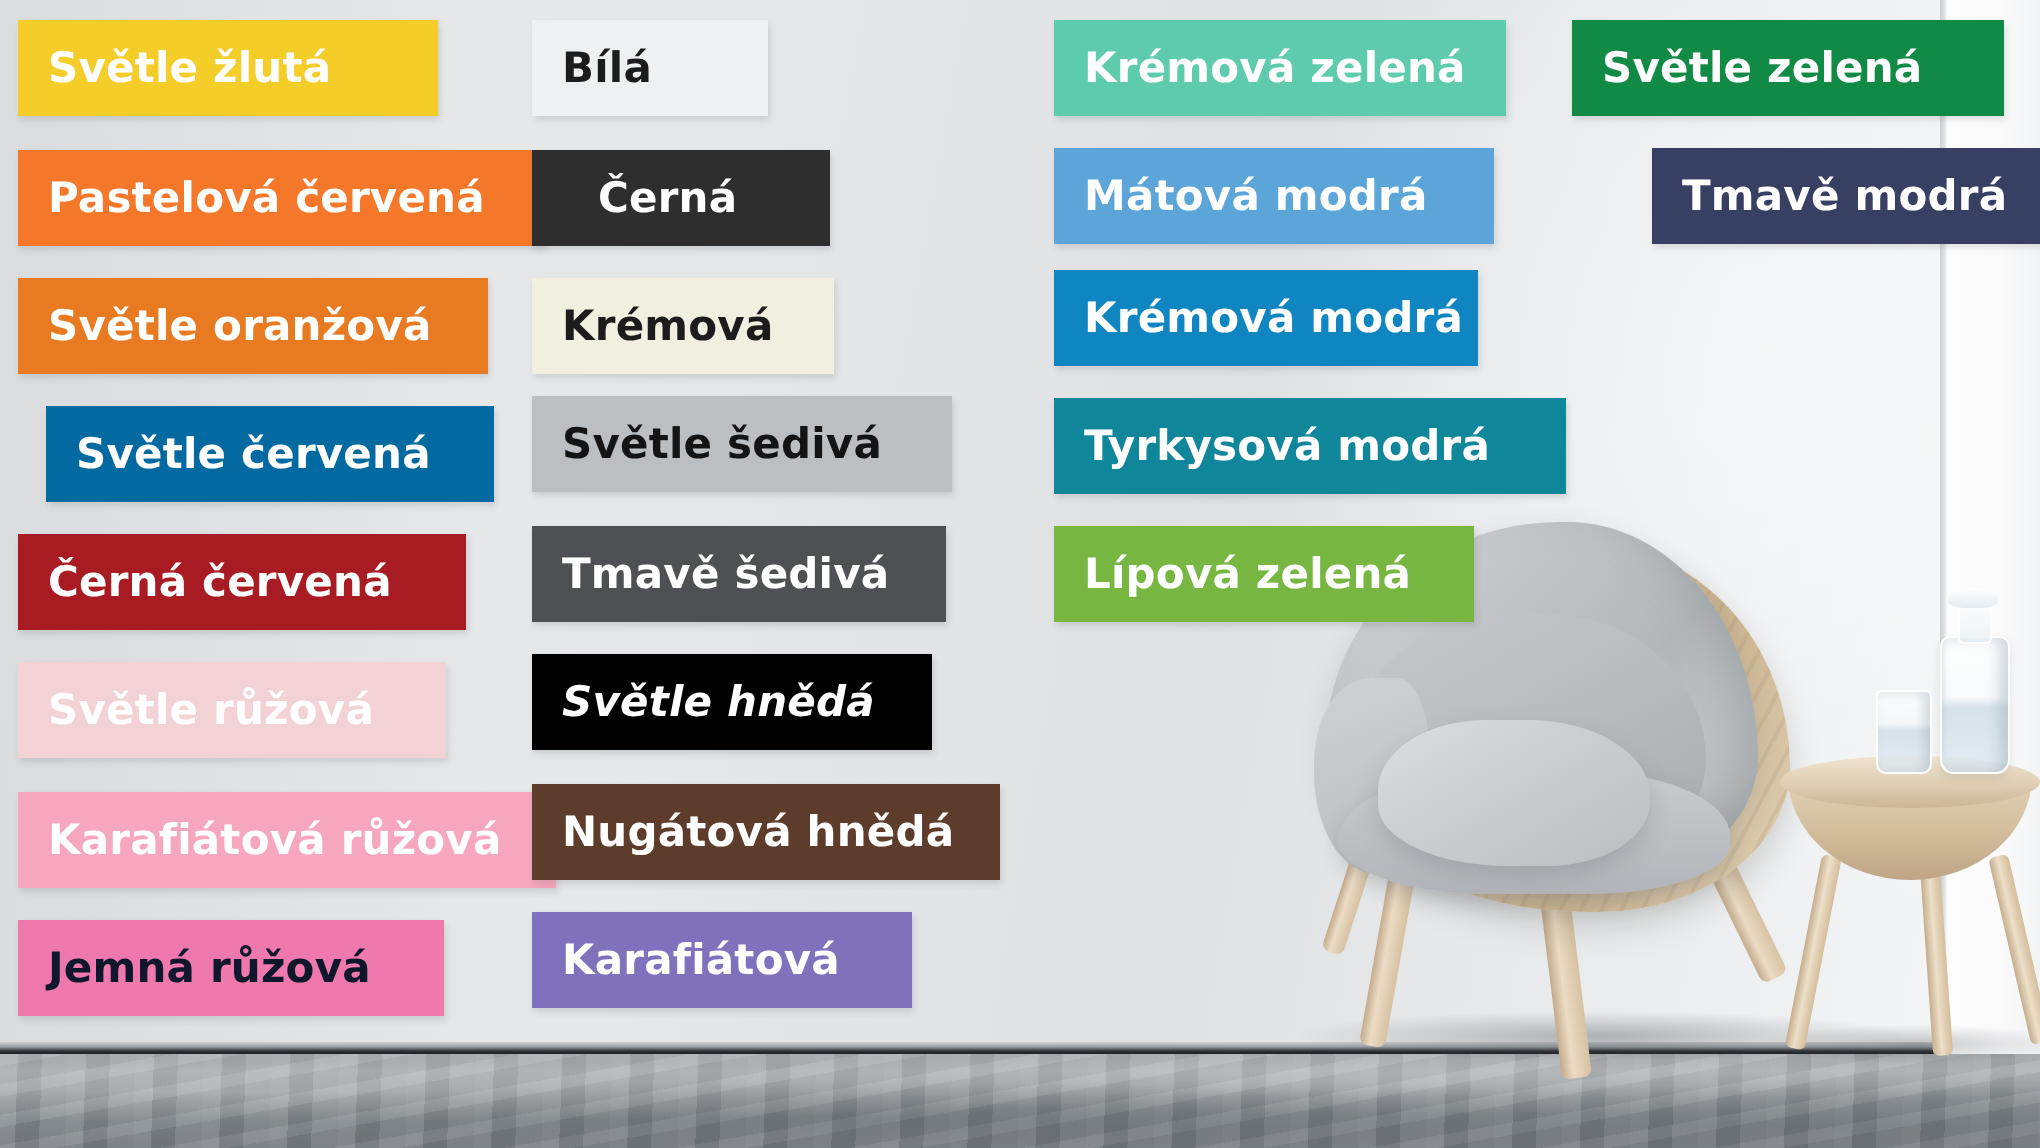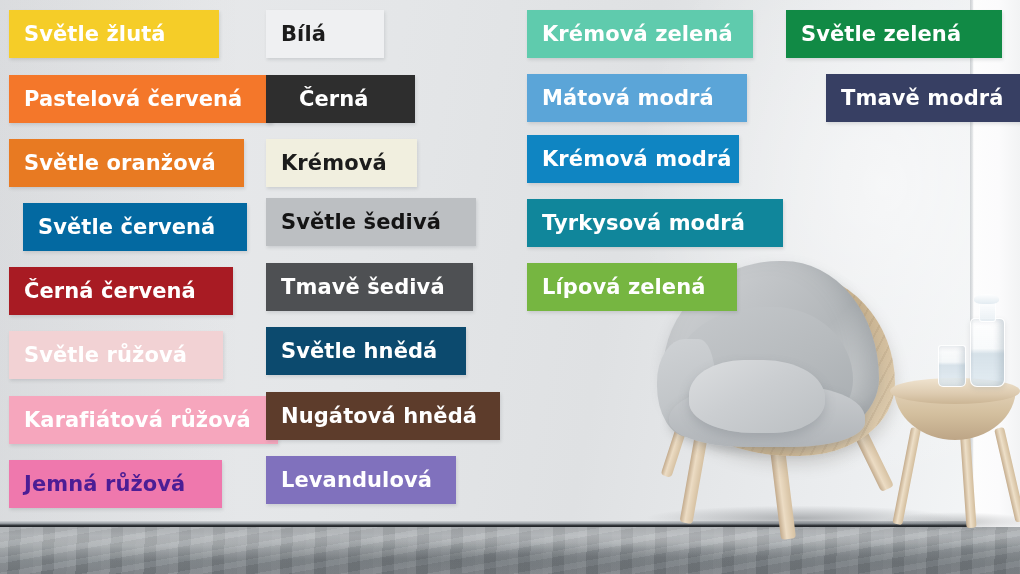--- a/index.html
+++ b/index.html
@@ -166,29 +166,29 @@
   <div class="carafe-stop"></div>
 
   <div id="labels">
       <div class="label" style="left: 9px; top: 10px; width: 180px; background: rgb(245, 205, 40); color: rgb(255, 255, 255);">Světle žlutá</div>
       <div class="label" style="left: 9px; top: 75px; width: 233px; background: rgb(244, 119, 42); color: rgb(255, 255, 255);">Pastelová červená</div>
       <div class="label" style="left: 9px; top: 139px; width: 205px; background: rgb(232, 122, 34); color: rgb(255, 255, 255);">Světle oranžová</div>
       <div class="label" style="left: 23px; top: 203px; width: 194px; background: #0369a1; color: rgb(255, 255, 255);">Světle červená</div>
       <div class="label" style="left: 9px; top: 267px; width: 194px; background: rgb(168, 27, 35); color: rgb(255, 255, 255);">Černá červená</div>
       <div class="label" style="left: 9px; top: 331px; width: 184px; background: rgb(242, 210, 212); color: rgb(255, 255, 255); text-align: center;">Světle růžová</div>
       <div class="label" style="left: 9px; top: 396px; width: 239px; background: rgb(246, 166, 189); color: rgb(255, 255, 255);">Karafiátová růžová</div>
-      <div class="label" style="left: 9px; top: 460px; width: 183px; background: rgb(239, 120, 173); color: #4c1d95;">Jemná růžová</div>
+      <div class="label" style="left: 9px; top: 460px; width: 183px; background: rgb(239, 120, 173); color: #0f172a;">Jemná růžová</div>
       <div class="label" style="left: 266px; top: 10px; width: 88px; background: rgb(239, 240, 242); color: rgb(28, 28, 28);">Bílá</div>
       <div class="label" style="left: 266px; top: 75px; width: 101px; background: rgb(46, 46, 46); color: rgb(255, 255, 255); padding-left: 33px;">Černá</div>
       <div class="label" style="left: 266px; top: 139px; width: 121px; background: rgb(241, 239, 223); color: rgb(28, 28, 28);">Krémová</div>
       <div class="label" style="left: 266px; top: 198px; width: 180px; background: rgb(188, 191, 194); color: rgb(20, 20, 20);">Světle šedivá</div>
       <div class="label" style="left: 266px; top: 263px; width: 177px; background: rgb(78, 80, 83); color: rgb(255, 255, 255);">Tmavě šedivá</div>
-      <div class="label" style="left: 266px; top: 327px; width: 170px; background: #0c4a6e; color: rgb(255, 255, 255);">Světle hnědá</div>
+      <div class="label" style="left: 266px; top: 327px; width: 170px; background: #000000; color: rgb(255, 255, 255); font-style: italic;">Světle hnědá</div>
       <div class="label" style="left: 266px; top: 392px; width: 204px; background: rgb(93, 60, 43); color: rgb(255, 255, 255);">Nugátová hnědá</div>
-      <div class="label" style="left: 266px; top: 456px; width: 160px; background: rgb(128, 113, 189); color: rgb(255, 255, 255);">Levandulová</div>
+      <div class="label" style="left: 266px; top: 456px; width: 160px; background: rgb(128, 113, 189); color: rgb(255, 255, 255);">Karafiátová</div>
       <div class="label" style="left: 527px; top: 10px; width: 196px; background: rgb(95, 203, 173); color: rgb(255, 255, 255);">Krémová zelená</div>
       <div class="label" style="left: 527px; top: 74px; width: 190px; background: rgb(91, 165, 216); color: rgb(255, 255, 255);">Mátová modrá</div>
       <div class="label" style="left: 527px; top: 135px; width: 182px; background: rgb(15, 133, 194); color: rgb(255, 255, 255);">Krémová modrá</div>
       <div class="label" style="left: 527px; top: 199px; width: 226px; background: rgb(16, 134, 155); color: rgb(255, 255, 255);">Tyrkysová modrá</div>
       <div class="label" style="left: 527px; top: 263px; width: 180px; background: rgb(118, 182, 65); color: rgb(255, 255, 255);">Lípová zelená</div>
       <div class="label" style="left: 786px; top: 10px; width: 186px; background: rgb(17, 138, 69); color: rgb(255, 255, 255);">Světle zelená</div>
       <div class="label" style="left: 786px; top: 74px; width: 186px; background: rgb(55, 63, 99); color: rgb(255, 255, 255); margin-left: 40px;">Tmavě modrá</div>
     </div>
 </div>
 

